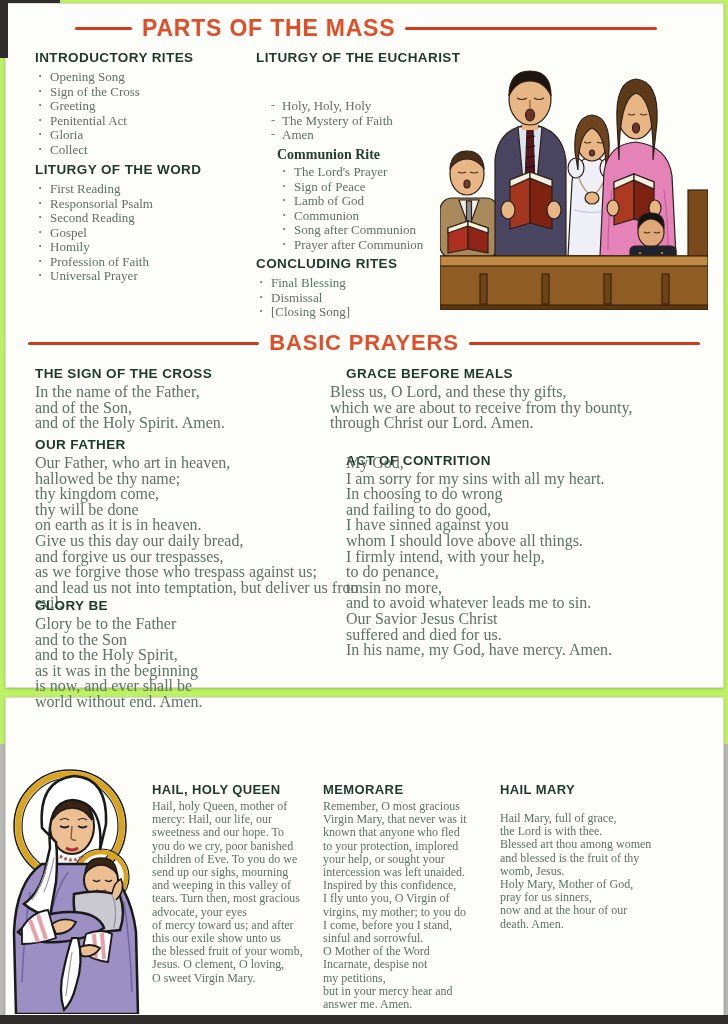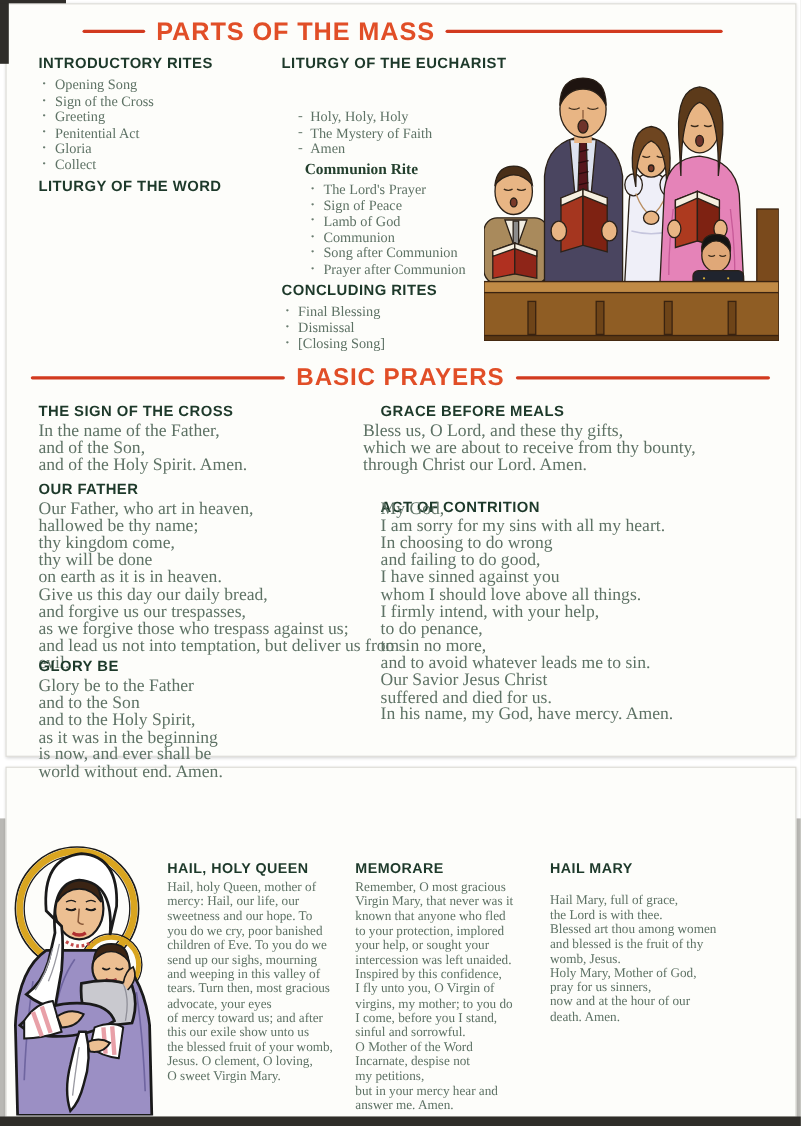--- a/index.html
+++ b/index.html
@@ -1,17 +1,17 @@
 <!DOCTYPE html>
 <html><head>
 <meta charset="utf-8">
 <style>
   html,body{margin:0;padding:0;}
   body{width:728px;height:1024px;overflow:hidden;background:#b9b8b4;}
-  #page{position:relative;width:728px;height:744px;background:#ffffff;
+  #page{position:relative;width:728px;height:744px;background:#bef264;
         font-family:"Liberation Serif","DejaVu Serif",serif;}
   .card{position:absolute;background:#fdfdfa;border:1px solid #dbdad5;
         box-shadow:0 1px 3px rgba(0,0,0,.18);}
   #card-top{left:5px;top:3px;width:717px;height:683px;}
   #card-bottom{left:5px;top:697px;width:717px;height:317px;}
   .edge{position:absolute;background:#2f2d29;}
   
   .sec-title{position:absolute;display:flex;align-items:center;gap:10px;}
   .sec-title .rule{height:3px;background:#d23a1f;border-radius:2px;}
   .sec-title .ttl{font-family:"Liberation Sans","DejaVu Sans",sans-serif;
@@ -57,20 +57,29 @@
   <ul class="blist abs" style="left:37px;top:70px;">
     <li>Opening Song</li>
     <li>Sign of the Cross</li>
     <li>Greeting</li>
     <li>Penitential Act</li>
     <li>Gloria</li>
     <li>Collect</li>
   </ul>
 
   <div class="abs h-sans" style="left:35px;top:162px;">LITURGY OF THE WORD</div>
+  <ul class="blist abs" style="left:37px;top:182px;">
+    <li>First Reading</li>
+    <li>Responsorial Psalm</li>
+    <li>Second Reading</li>
+    <li>Gospel</li>
+    <li>Homily</li>
+    <li>Profession of Faith</li>
+    <li>Universal Prayer</li>
+  </ul>
 
   <div class="abs h-sans" style="left:256px;top:50px;">LITURGY OF THE EUCHARIST</div>
   <ul class="dlist abs" style="left:258px;top:99px;">
     <li>Holy, Holy, Holy</li>
     <li>The Mystery of Faith</li>
     <li>Amen</li>
   </ul>
   <div class="abs h-serif" style="left:277px;top:147px;">Communion Rite</div>
   <ul class="blist abs" style="left:281px;top:165px;">
     <li>The Lord's Prayer</li>

